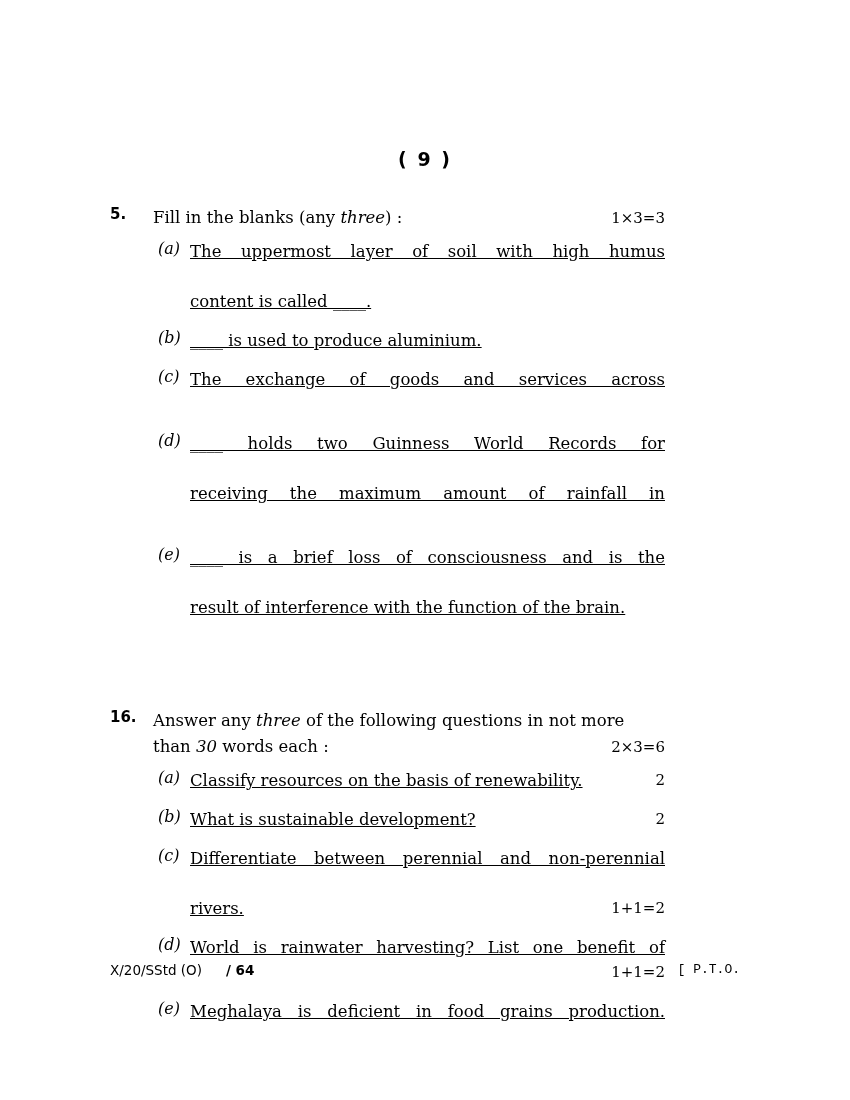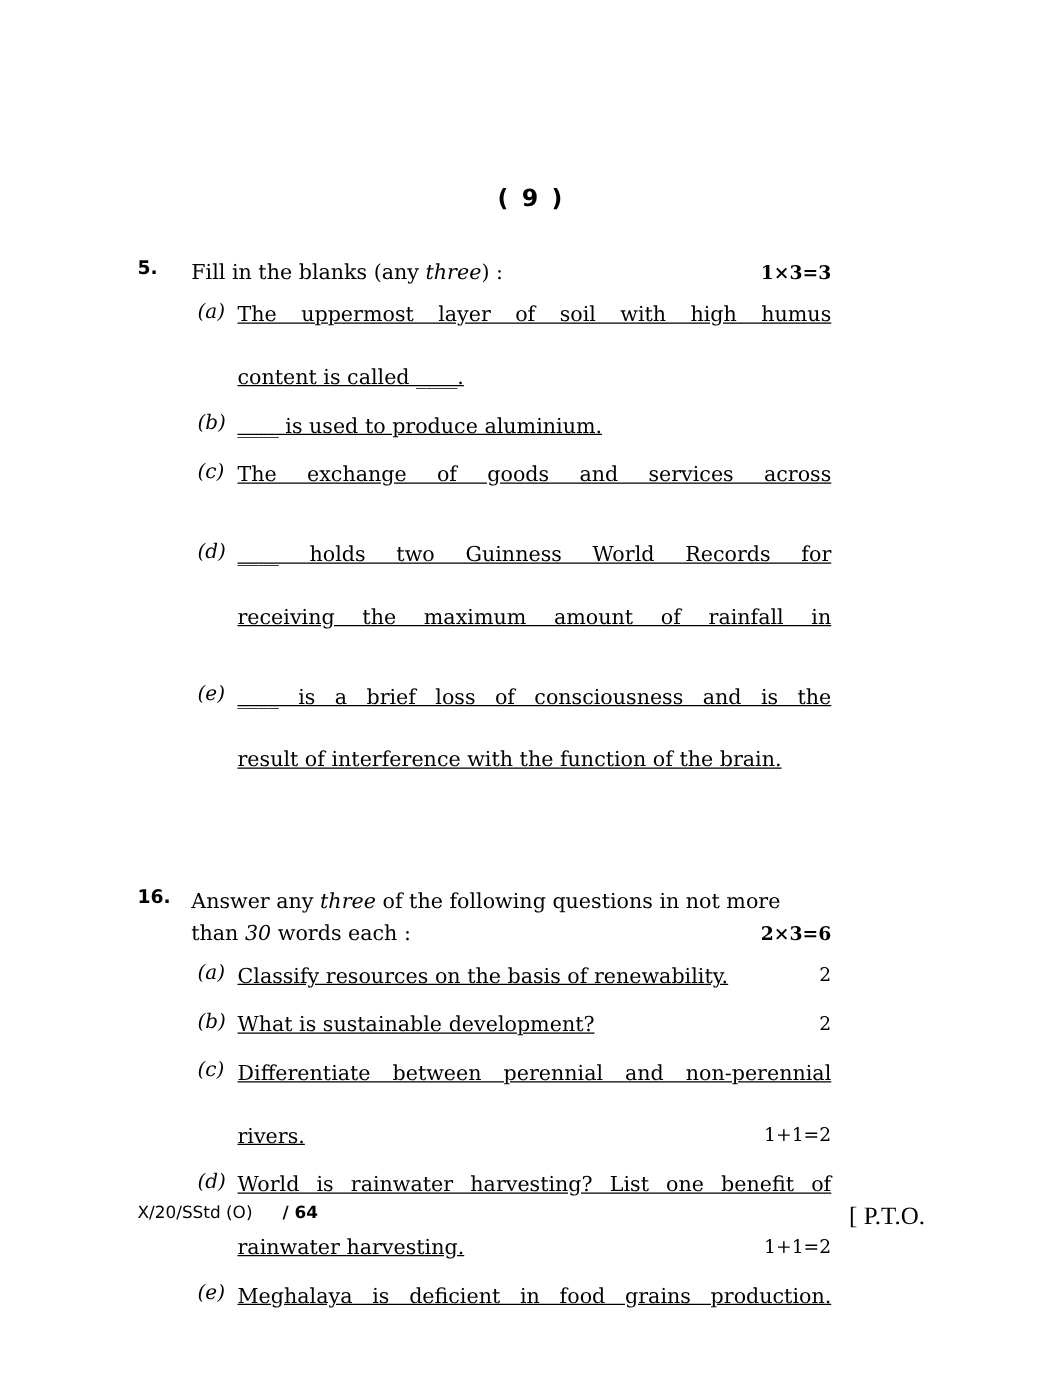--- a/index.html
+++ b/index.html
@@ -75,21 +75,20 @@
     display: block;
   }
 
   
   .head-marks {
     position: absolute;
     right: 0;
     font-size: 15px;
     font-family: "DejaVu Serif", "Liberation Serif", serif;
     white-space: nowrap;
-    font-weight: bold;
   }
 
   
   .items {
     margin-top: 4px;
   }
 
   .item {
     position: relative;
     padding-left: 80px;
@@ -160,22 +159,22 @@
     font-size: 13.5px;
   }
   .footer-left b {
     font-weight: bold;
     margin-left: 24px;
   }
   .footer-right {
     position: absolute;
     right: 0;
     top: 0;
-    font-family: Liberation Serif, serif;
-    font-size: 20px;
+    font-family: Liberation Mono, monospace;
+    font-size: 13px;
   }
 </style>
 </head>
 <body>
 
 <div class="page">
 
   <div class="page-number">( 9 )</div>
 
   <div class="content">
@@ -267,21 +266,20 @@
             <span class="line j">Differentiate  between  perennial  and  non-perennial</span>
             <span class="line last">rivers.</span>
             <span class="item-marks">1+1=2</span>
           </div>
         </div>
 
         <div class="item">
           <span class="item-label">(d)</span>
           <div class="item-body">
             <span class="line j">World  is  rainwater  harvesting?  List  one  benefit  of</span>
-            <span class="line last">rainwater harvesting.</span>
             <span class="item-marks">1+1=2</span>
           </div>
         </div>
 
         <div class="item">
           <span class="item-label">(e)</span>
           <div class="item-body">
             <span class="line j">Meghalaya  is  deficient  in  food  grains  production.</span>
 
           </div>

